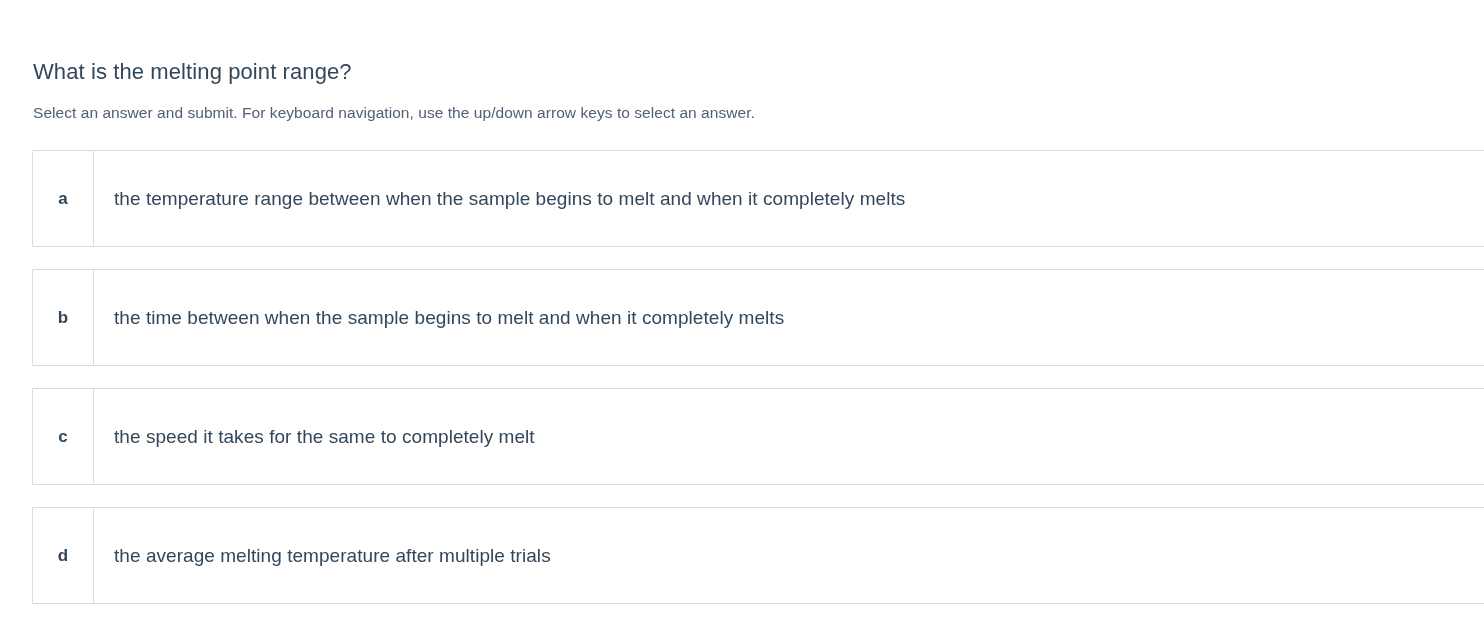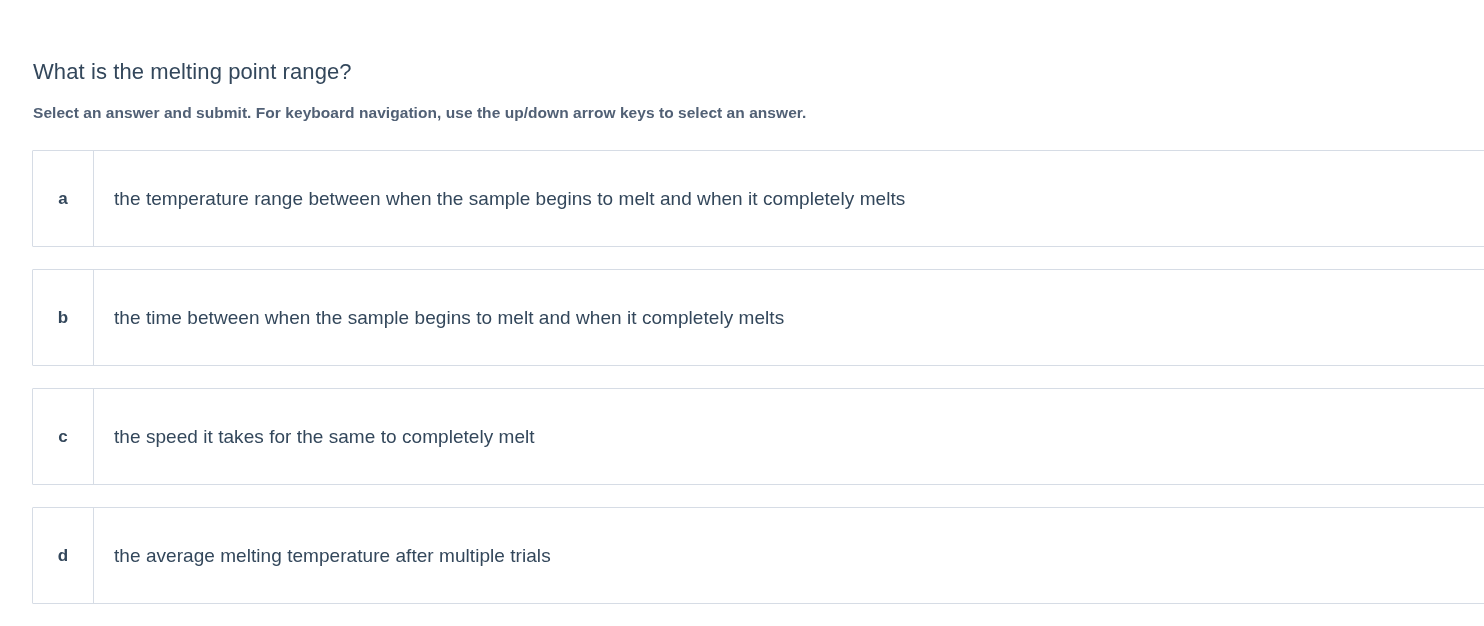--- a/index.html
+++ b/index.html
@@ -37,21 +37,21 @@
     white-space: nowrap;
     margin-top: 32px;
   }
 
   .instruction {
     position: absolute;
     left: 33px;
     top: 101px;
     font-size: 15.5px;
     line-height: 24px;
-    font-weight: 700;
+    font-weight: 400;
     color: #516075;
     letter-spacing: 0.05px;
     white-space: nowrap;
   }
 
   .answers {
     position: absolute;
     left: 32px;
     top: 150px;
     width: 1500px;

